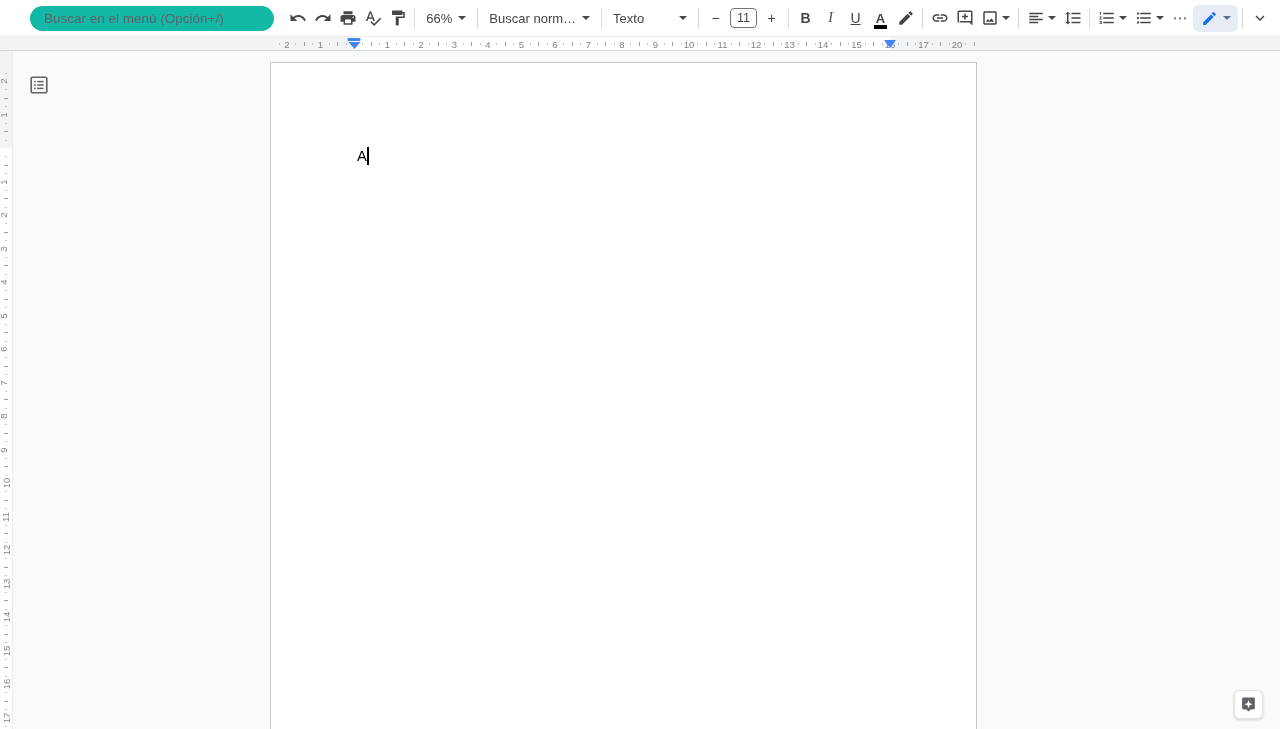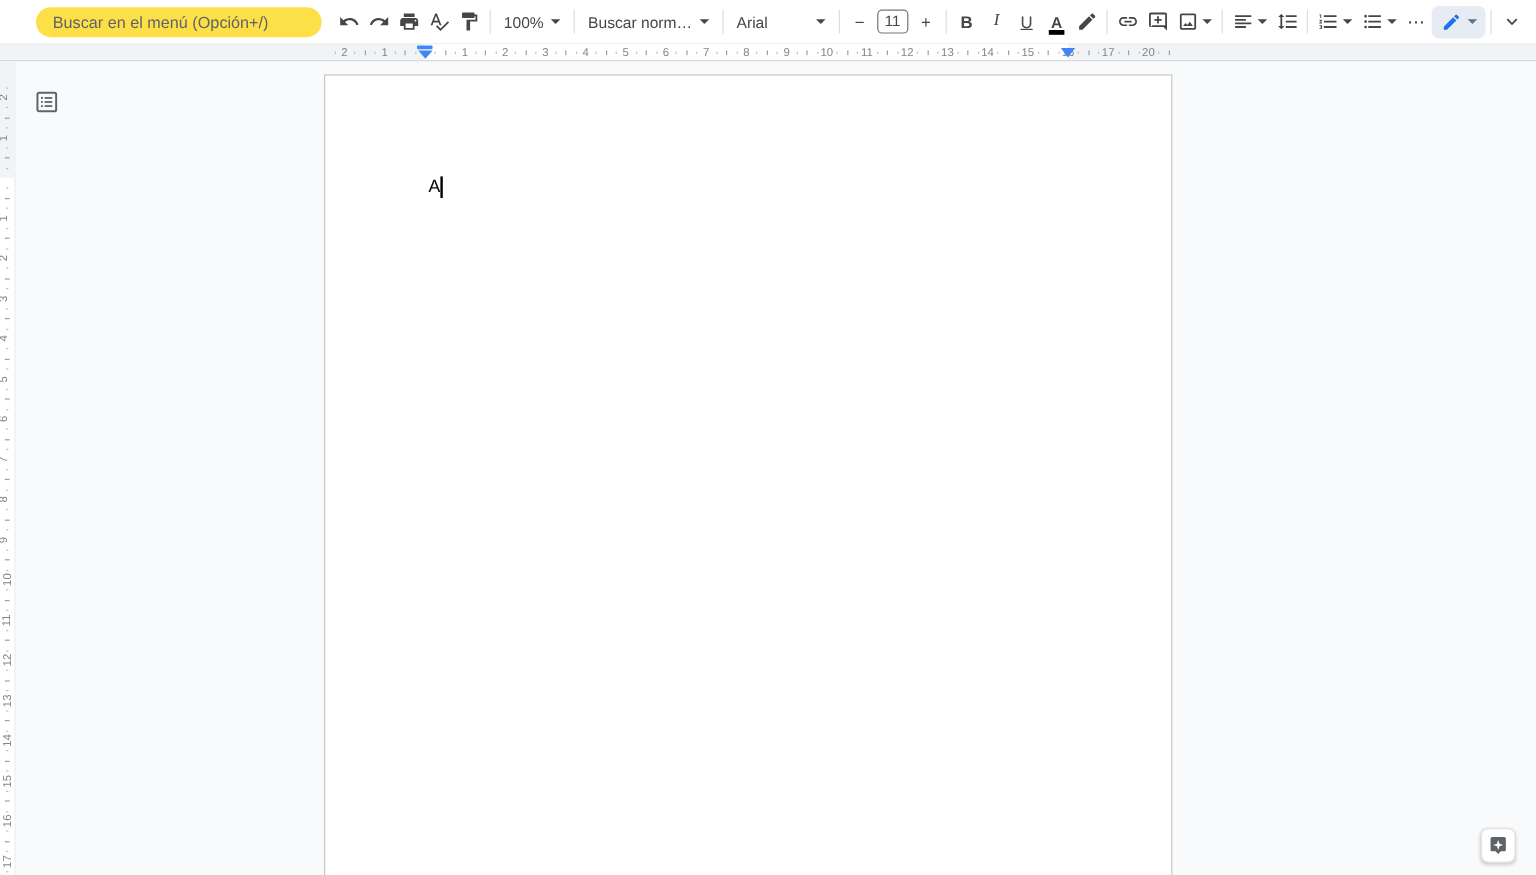--- a/index.html
+++ b/index.html
@@ -2,21 +2,21 @@
 <html><head>
 <meta charset="utf-8">
 <style>
   * { margin:0; padding:0; box-sizing:border-box; }
   html,body { width:1280px; height:729px; overflow:hidden; background:#f9fafb;
     font-family:"Liberation Sans", sans-serif; }
 
   
   .toolbar { position:absolute; left:0; top:0; width:1280px; height:36px;
     background:#ffffff; display:flex; align-items:center; z-index:30; }
-  .search-pill { margin-left:30px; width:253px; height:25px; background:#fde047;
+  .search-pill { margin-left:30px; width:253px; height:25px; background:#14b8a6;
     border:none; outline:none; border-radius:13px; padding:0 14px; font-size:13.5px;
     color:#444746; font-family:"Liberation Sans", sans-serif; }
   .search-pill::placeholder { color:#5f6368; opacity:1; }
   .tb-btn { width:25px; height:26px; border-radius:4px; display:flex;
     align-items:center; justify-content:center; flex:0 0 auto; cursor:pointer; }
   .tb-btn svg { width:18px; height:18px; fill:#444746; }
   .sep { width:1px; height:20px; background:#dadce0; margin:0 4px; flex:0 0 auto; }
   .dd { display:flex; align-items:center; gap:6px; padding:0 7px; height:26px;
     border-radius:4px; cursor:pointer; flex:0 0 auto; }
   .dd-label { font-size:13px; color:#444746; white-space:nowrap; }
@@ -118,35 +118,35 @@
   </div>
   <div class="tb-btn">
     <svg viewBox="0 0 24 24">
         <path d="M18 4V3c0-.55-.45-1-1-1H5c-.55 0-1 .45-1 1v4c0 .55.45 1 1 1h12c.55 0 1-.45 1-1V6h1v4H9v11c0 .55.45 1 1 1h2c.55 0 1-.45 1-1v-9h8V4h-3z"></path>
       </svg>
   </div>
 
   <div class="sep"></div>
 
   <div class="dd">
-    <span class="dd-label">100%</span>
+    <span class="dd-label">66%</span>
     <span class="caret"></span>
   </div>
 
   <div class="sep"></div>
 
   <div class="dd">
     <span class="dd-label">Buscar norm…</span>
     <span class="caret"></span>
   </div>
 
   <div class="sep"></div>
 
   <div class="dd font-dd">
-    <span class="dd-label">Arial</span>
+    <span class="dd-label">Texto</span>
     <span class="caret"></span>
   </div>
 
   <div class="sep"></div>
 
   <div class="tb-btn glyph-btn">−</div>
   <div class="size-box">11</div>
   <div class="tb-btn glyph-btn">+</div>
 
   <div class="sep"></div>

